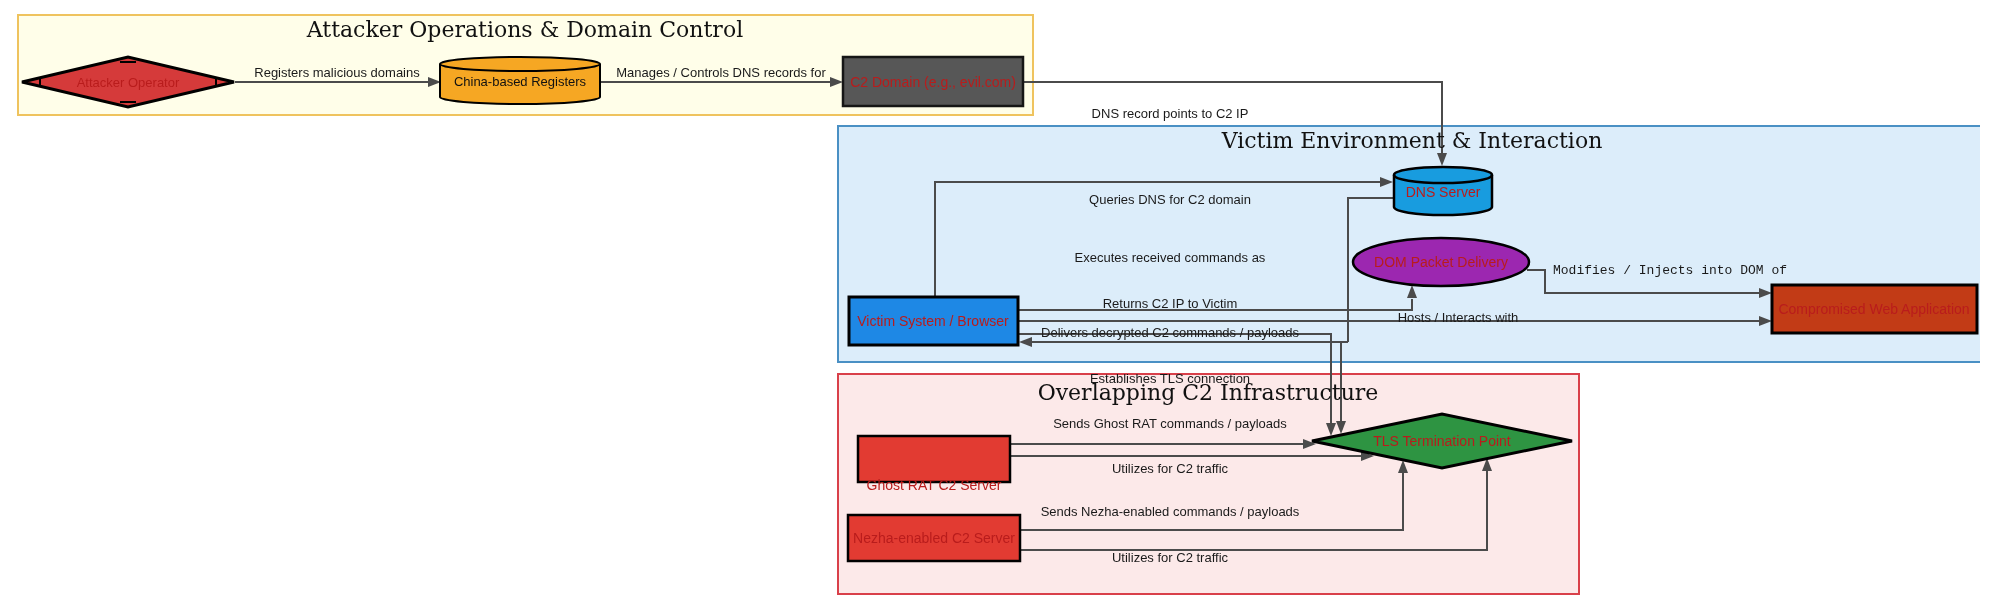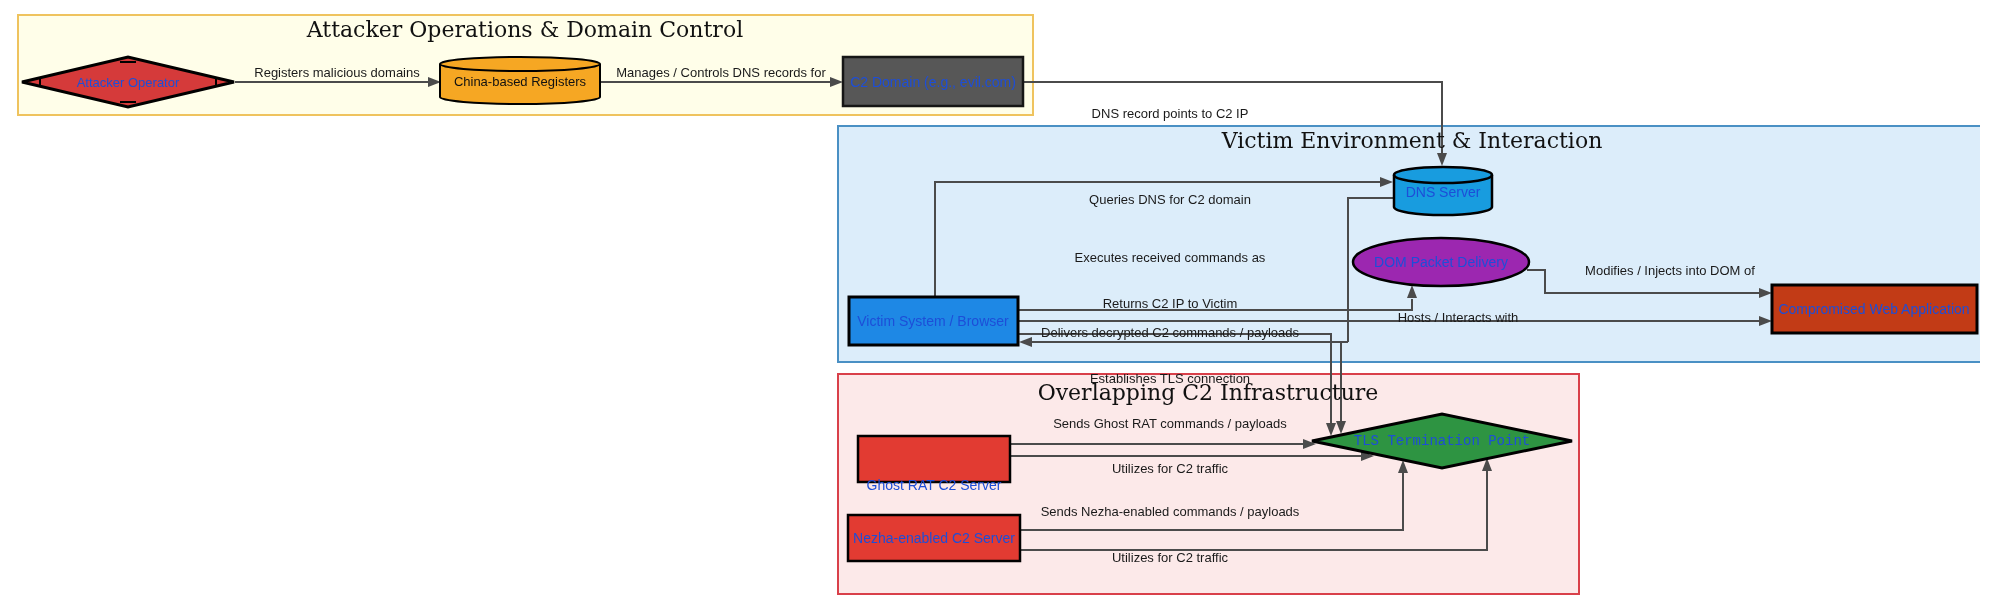--- a/index.html
+++ b/index.html
@@ -2,21 +2,21 @@
 <html><head>
 <meta charset="utf-8">
 <style>
   html,body{margin:0;padding:0;background:#ffffff;}
   #canvas{position:relative;width:1980px;height:613px;background:#ffffff;overflow:hidden;
           font-family:"Liberation Sans",sans-serif;}
   #shapes{position:absolute;left:0;top:0;}
   .lbl{position:absolute;transform:translate(-50%,-50%);white-space:nowrap;
        font-size:13px;color:#1a1a1a;line-height:1;}
   .nlbl{position:absolute;transform:translate(-50%,-50%);white-space:nowrap;
-        font-size:14px;color:#1d4ed8;line-height:1;}
+        font-size:14px;color:#b91c1c;line-height:1;}
   .nlbl.dark{color:#111111;}
   .ctitle{position:absolute;transform:translate(-50%,-50%);white-space:nowrap;
         font-family:"DejaVu Serif","Liberation Serif",serif;font-size:22px;color:#111111;line-height:1;}
   .edge{stroke:#4b4b4b;stroke-width:2;fill:none;}
   .ah{fill:#4b4b4b;stroke:none;}
 </style>
 </head>
 <body>
 
 <div id="canvas">
@@ -121,29 +121,29 @@
 
   <div class="nlbl" style="left:128px;top:82px;font-size:13px;">Attacker Operator</div>
   <div class="nlbl dark" style="left:520px;top:81px;font-size:13px;">China-based Registers</div>
   <div class="nlbl" style="left:933px;top:82px;text-align:center;">C2 Domain (e.g., evil.com)</div>
   <div class="nlbl" style="left:1443px;top:192px;">DNS Server</div>
   <div class="nlbl" style="left:1441px;top:262px;">DOM Packet Delivery</div>
   <div class="nlbl" style="left:933px;top:321px;">Victim System / Browser</div>
   <div class="nlbl" style="left:1874px;top:309px;">Compromised Web Application</div>
   <div class="nlbl" style="left:934px;top:459px;margin-top:26px;">Ghost RAT C2 Server</div>
   <div class="nlbl" style="left:934px;top:538px;">Nezha-enabled C2 Server</div>
-  <div class="nlbl" style="left:1442px;top:441px;font-family:Liberation Mono, monospace;">TLS Termination Point</div>
+  <div class="nlbl" style="left:1442px;top:441px;">TLS Termination Point</div>
 
   <div class="lbl" style="left:337px;top:72px;">Registers malicious domains</div>
   <div class="lbl" style="left:721px;top:72px;">Manages / Controls DNS records for</div>
   <div class="lbl" style="left:1170px;top:113px;">DNS record points to C2 IP</div>
   <div class="lbl" style="left:1170px;top:199px;">Queries DNS for C2 domain</div>
   <div class="lbl" style="left:1170px;top:257px;">Executes received commands as</div>
   <div class="lbl" style="left:1170px;top:303px;">Returns C2 IP to Victim</div>
-  <div class="lbl" style="left:1670px;top:270px;">Modifies / Injects into DOM of</div>
+  <div class="lbl" style="left:1670px;top:270px;font-family:Liberation Mono, monospace;">Modifies / Injects into DOM of</div>
   <div class="lbl" style="left:1450px;top:317px;margin-left:8px;">Hosts / Interacts with</div>
   <div class="lbl" style="left:1170px;top:332px;">Delivers decrypted C2 commands / payloads</div>
   <div class="lbl" style="left:1170px;top:378px;">Establishes TLS connection</div>
   <div class="lbl" style="left:1170px;top:423px;">Sends Ghost RAT commands / payloads</div>
   <div class="lbl" style="left:1170px;top:468px;">Utilizes for C2 traffic</div>
   <div class="lbl" style="left:1170px;top:511px;">Sends Nezha-enabled commands / payloads</div>
   <div class="lbl" style="left:1170px;top:557px;">Utilizes for C2 traffic</div>
 
 </div>
 

